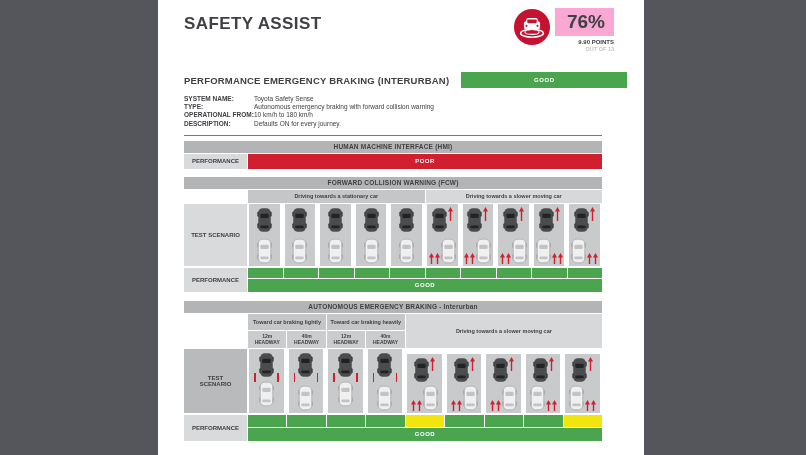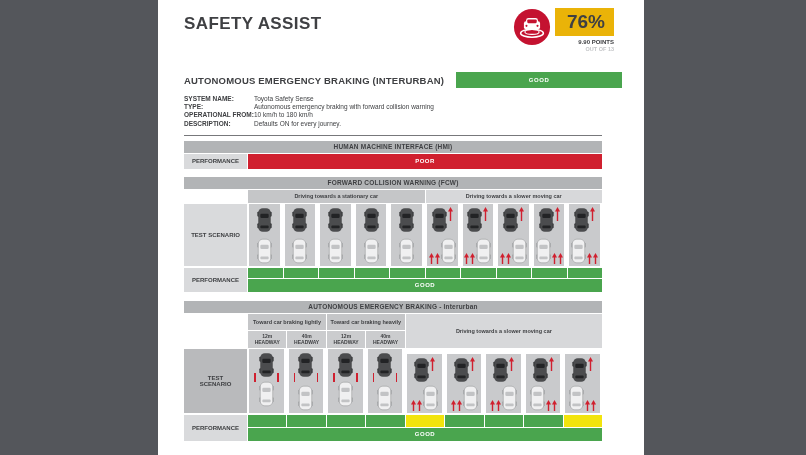--- a/index.html
+++ b/index.html
@@ -6,21 +6,21 @@
   .frame{position:relative;width:806px;height:455px;background:#54565b;overflow:hidden;
          font-family:"Liberation Sans",sans-serif;color:#3f4043;}
   .page{position:absolute;left:158px;top:0;width:486px;height:455px;background:#ffffff;}
   .inner{padding:8px 18px 0 26px;}
 
   
   .hdr{display:flex;justify-content:space-between;align-items:flex-start;width:430px;height:54px;}
   .title{font-size:17px;font-weight:bold;letter-spacing:.4px;margin-top:6px;}
   .score{display:flex;gap:4px;align-items:flex-start;}
   .score-right{display:flex;flex-direction:column;align-items:flex-end;}
-  .pct{background:#eab308;font-size:19px;font-weight:bold;line-height:22px;padding:3px 9px 3px 12px;}
+  .pct{background:#f9a8d4;font-size:19px;font-weight:bold;line-height:22px;padding:3px 9px 3px 12px;}
   .pts{font-size:6px;font-weight:bold;margin-top:3px;}
   .outof{font-size:5.5px;font-weight:bold;color:#c3c5c7;margin-top:1px;}
 
   
   .sumrow{display:flex;align-items:center;width:418px;margin-top:10px;height:16px;}
   .sum-heading{font-size:9.5px;font-weight:bold;white-space:nowrap;letter-spacing:.2px;}
   .conn{flex:1;height:1px;background:#a6a7a9;margin:0 6px;}
   .pill{width:166px;height:16px;flex:none;background:#4aa54e;color:#fff;font-size:6px;font-weight:bold;
         display:flex;align-items:center;justify-content:center;letter-spacing:.6px;}
   .details{margin-top:7px;font-size:6.5px;line-height:8.2px;width:418px;}
@@ -96,21 +96,21 @@
           </span>
           <div class="score-right">
             <div class="pct">76%</div>
             <div class="pts">9.90 POINTS</div>
             <div class="outof">OUT OF 13</div>
           </div>
         </div>
       </div>
 
       <div class="sumrow">
-        <div class="sum-heading">AUTONOMOUS EMERGENCY BRAKING (INTERURBAN)</div>
+        <div class="sum-heading">PERFORMANCE EMERGENCY BRAKING (INTERURBAN)</div>
         <div class="conn"></div>
         <div class="pill">GOOD</div>
       </div>
 
       <div class="details">
         <div class="drow">
           <div class="dlabel">SYSTEM NAME:</div>
           <div class="dval">Toyota Safety Sense</div>
         </div>
         <div class="drow">

